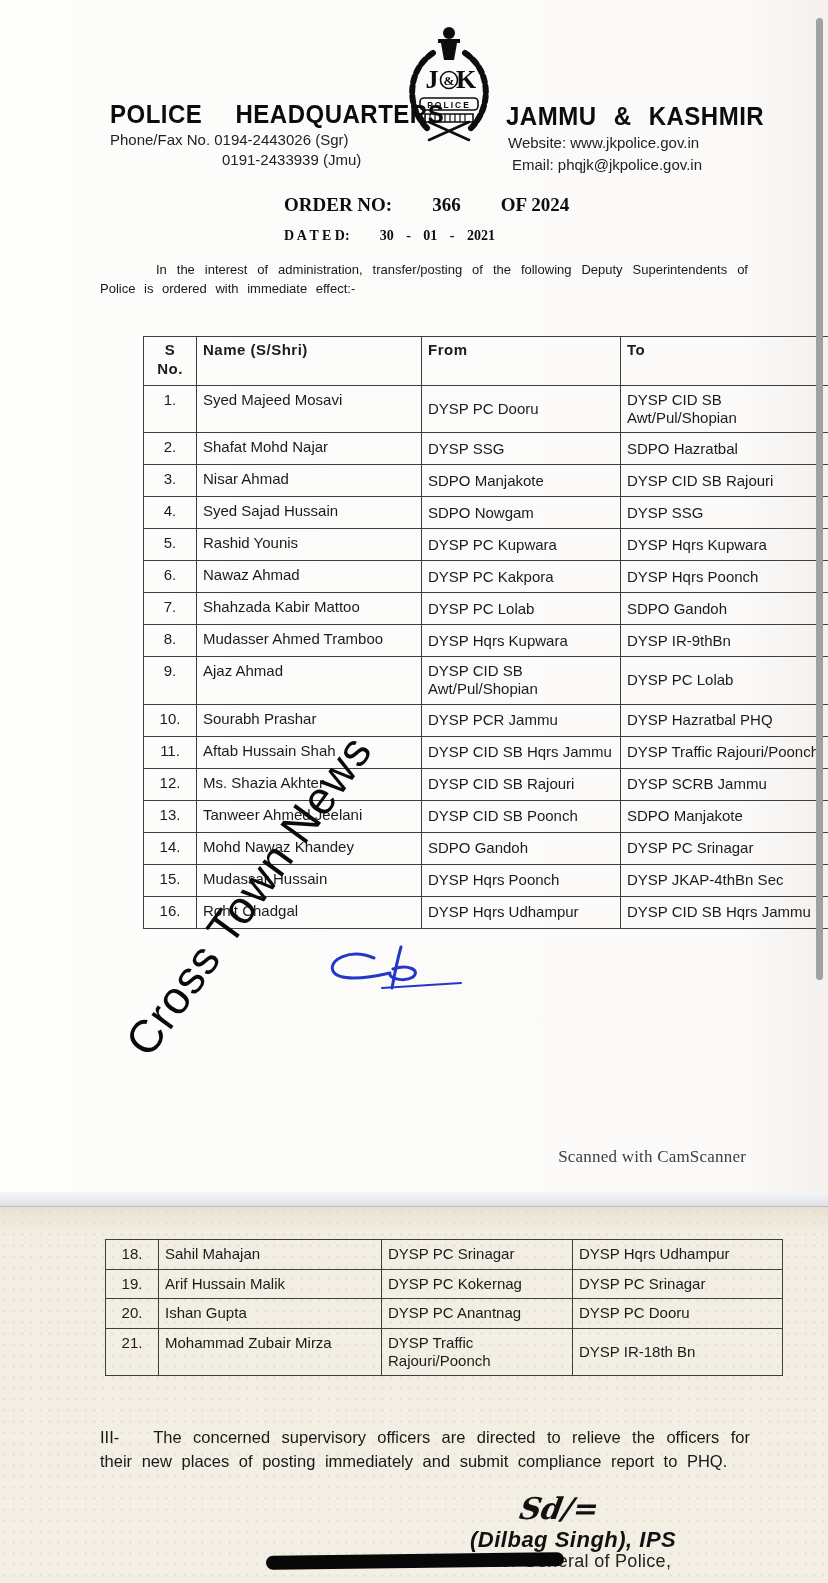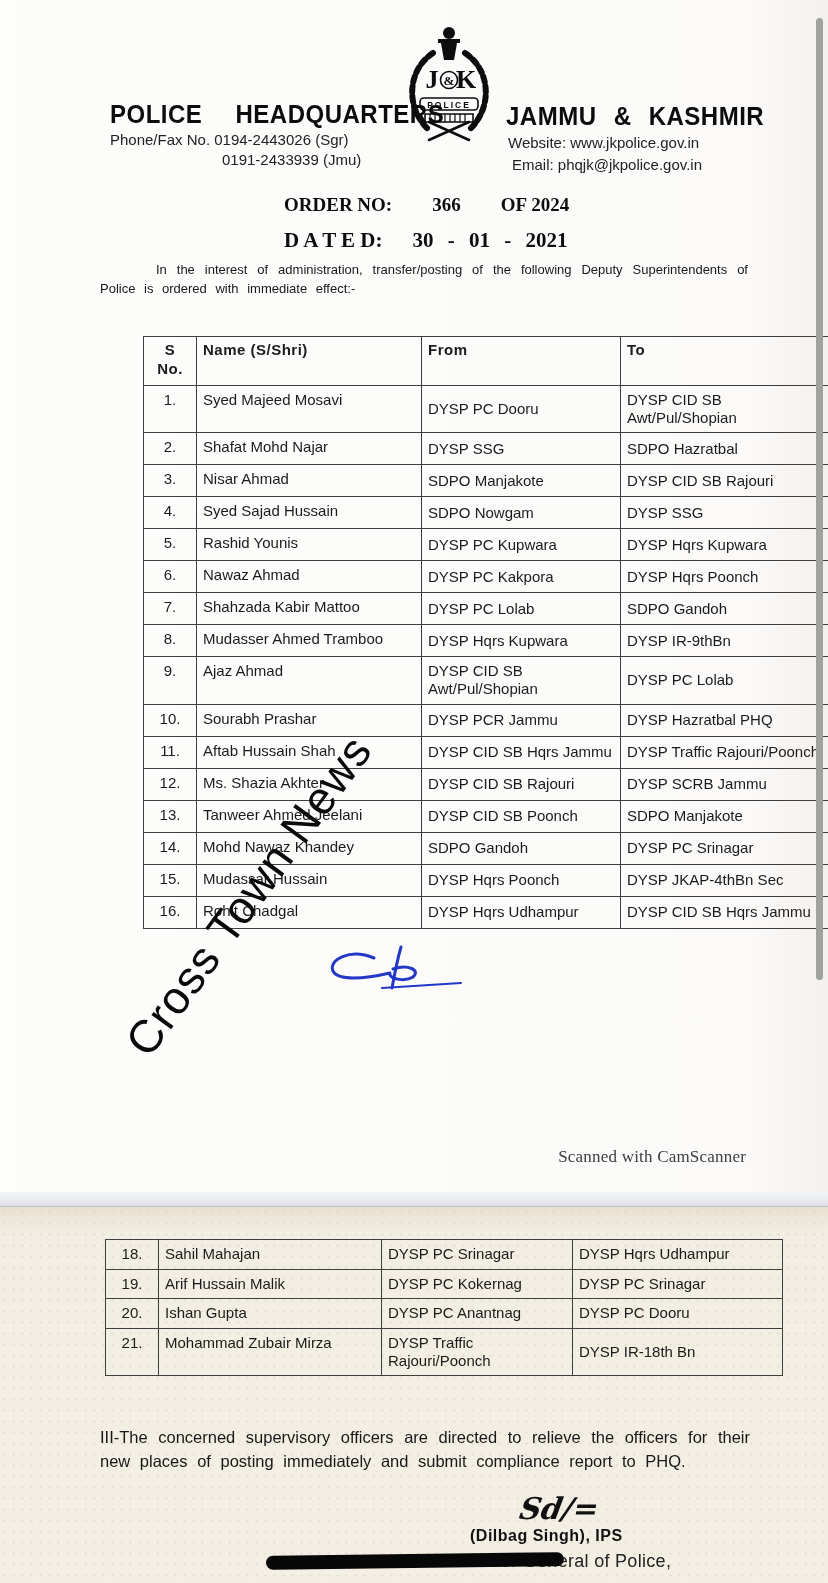--- a/index.html
+++ b/index.html
@@ -17,21 +17,21 @@
   .phone1{position:absolute;left:110px;top:131px;font-size:15px;color:#222;}
   .phone2{position:absolute;left:222px;top:151px;font-size:15px;color:#222;}
   .website{position:absolute;left:508px;top:134px;font-size:15px;color:#222;}
   .email{position:absolute;left:512px;top:156px;font-size:15px;color:#222;}
 
   .emblem{position:absolute;left:398px;top:26px;width:102px;height:116px;}
 
   .order-line{position:absolute;left:284px;top:194px;display:flex;gap:40px;
               font-family:"Liberation Serif",serif;font-weight:700;font-size:19px;color:#0d0d0d;}
   .dated-line{position:absolute;left:284px;top:228px;display:flex;gap:30px;
-              font-family:"Liberation Serif",serif;font-weight:700;font-size:21px;color:#0d0d0d;}
+              font-family:"Liberation Serif",serif;font-weight:700;font-size:14px;color:#0d0d0d;}
   .dated-line .val{word-spacing:9px;}
 
   .intro{position:absolute;left:100px;top:260px;width:648px;font-size:13px;line-height:19px;
          text-align:justify;word-spacing:5px;text-indent:56px;color:#181818;}
 
   table{border-collapse:collapse;table-layout:fixed;background:transparent;}
   .tbl1{position:absolute;left:103px;top:336px;width:643px;margin-left:40px;}
   .tbl2{position:absolute;left:105px;top:32px;width:625px;}
   th,td{border:1px solid #3e3e3e;font-size:15px;color:#1b1b1b;overflow:hidden;}
   th{font-weight:700;text-align:left;padding:4px 6px;height:40px;vertical-align:top;
@@ -63,26 +63,26 @@
 
   
   .page2{position:absolute;left:0;top:1207px;width:828px;height:376px;
          background:linear-gradient(#e8e1d1 0px,#f3eee3 26px,#f4efe5 100%);}
   .page2::before{content:"";position:absolute;inset:0;pointer-events:none;opacity:.5;
          background-image:radial-gradient(#ddd3bf 1px,transparent 1.2px);
          background-size:9px 11px;}
 
   .para3{position:absolute;left:100px;top:218px;width:650px;font-size:16.5px;line-height:24px;
          text-align:justify;word-spacing:5px;color:#181818;}
-  .para3 .prefix{}
+  .para3 .prefix{margin-right:34px;}
 
   .sd{position:absolute;left:520px;top:284px;font-family:"DejaVu Serif",serif;
       font-style:italic;font-weight:700;font-size:30px;color:#111;transform:skewX(-10deg);}
-  .signatory{position:absolute;left:470px;top:320px;font-size:16px;font-weight:700;
-             letter-spacing:.5px;color:#111;}
+  .signatory{position:absolute;left:470px;top:320px;font-size:22px;font-weight:700;
+             letter-spacing:.5px;color:#111;font-style:italic;}
   .sig-title{position:absolute;left:452px;top:344px;font-size:18px;color:#222;
              letter-spacing:.3px;z-index:1;}
   .redaction{position:absolute;left:266px;top:347px;width:298px;height:14px;background:#080808;
              border-radius:8px;transform:rotate(-.7deg);z-index:2;}
 
   
   .scrollbar{position:absolute;right:5px;top:18px;width:7px;height:962px;
              background:#9fa29f;border-radius:4px;z-index:9;}
 </style>
 </head>

